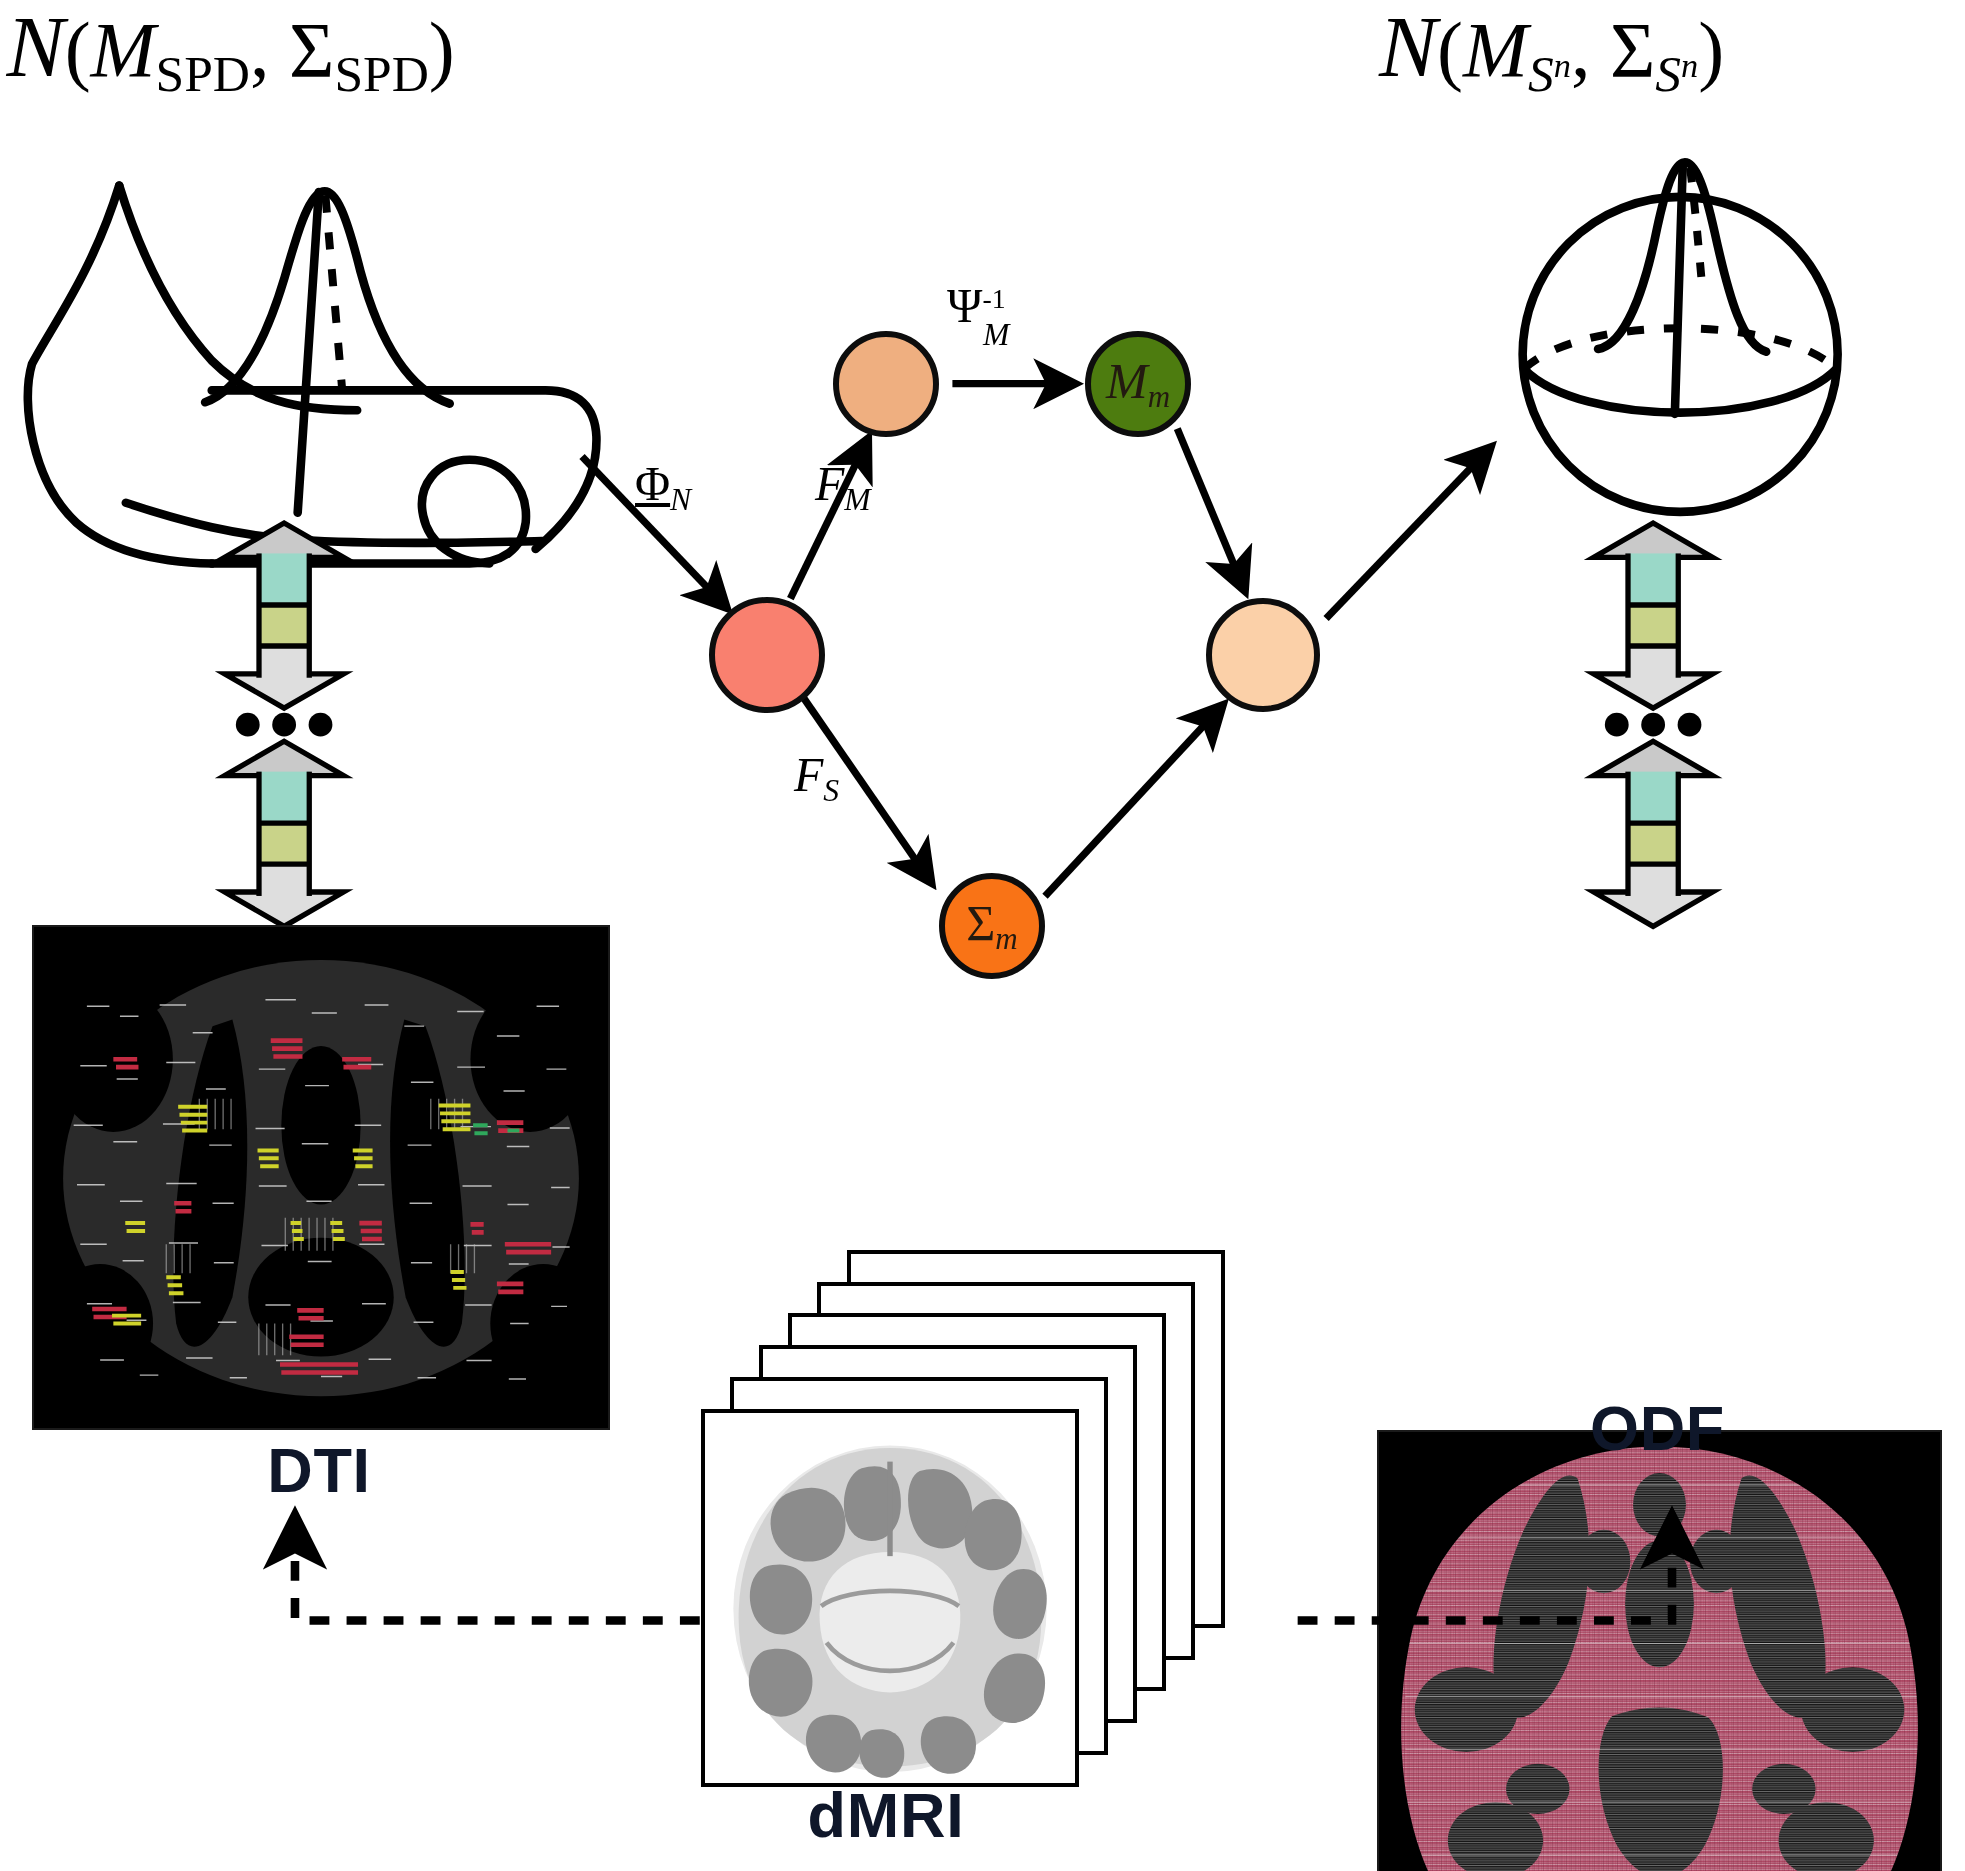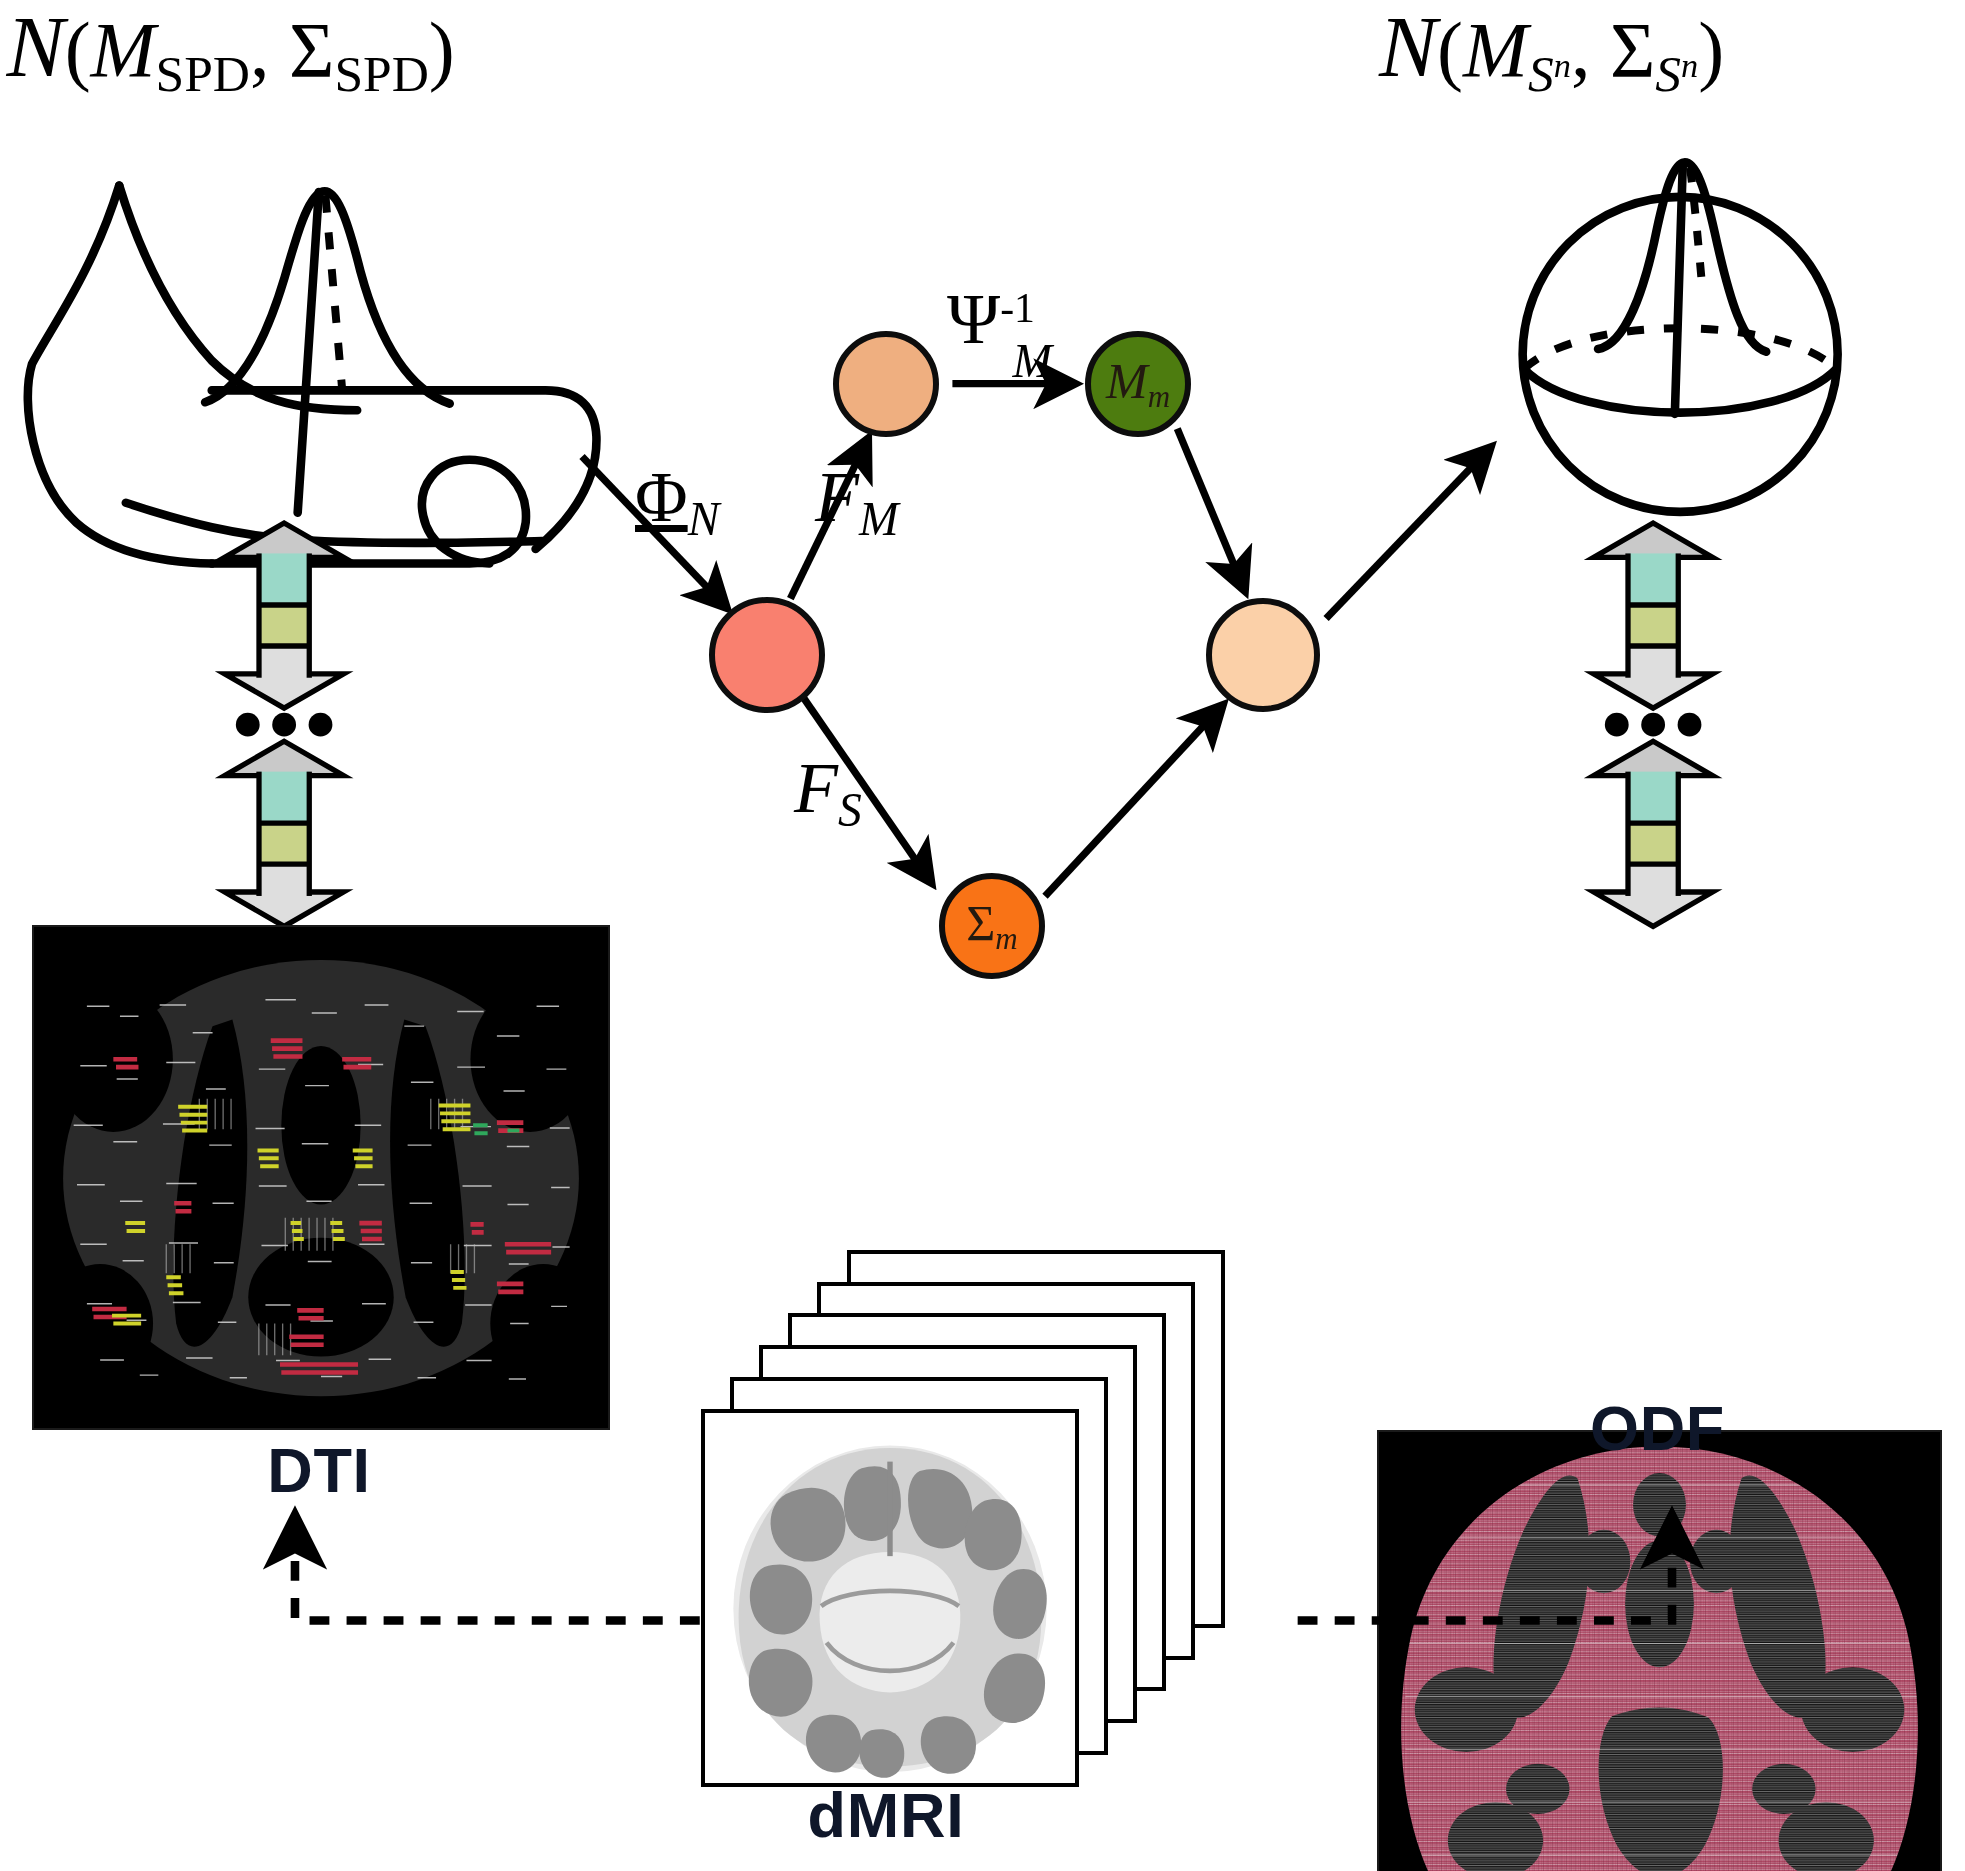--- a/index.html
+++ b/index.html
@@ -41,21 +41,21 @@
     display:flex;align-items:center;justify-content:center;
   }
   .node-label{
     font-family:"Liberation Serif", serif;font-style:italic;
     font-size:50px;color:#231a10;white-space:nowrap;
   }
 
   
   .edge-label{
     font-family:"Liberation Serif", serif;
-    font-size:72px;white-space:nowrap;color:#000;
+    font-size:48px;white-space:nowrap;color:#000;
   }
   .edge-label .ital{font-style:italic;}
 
   svg{overflow:visible;}
 </style>
 </head>
 <body>
 
 <div class="abs dist-title" style="left:6.6px;top:3.3px;">
   <span class="cal ital">N</span><span>(</span><span class="ital">M</span><span class="sub">SPD</span><span>, </span><span>Σ</span><span class="sub">SPD</span><span>)</span>

